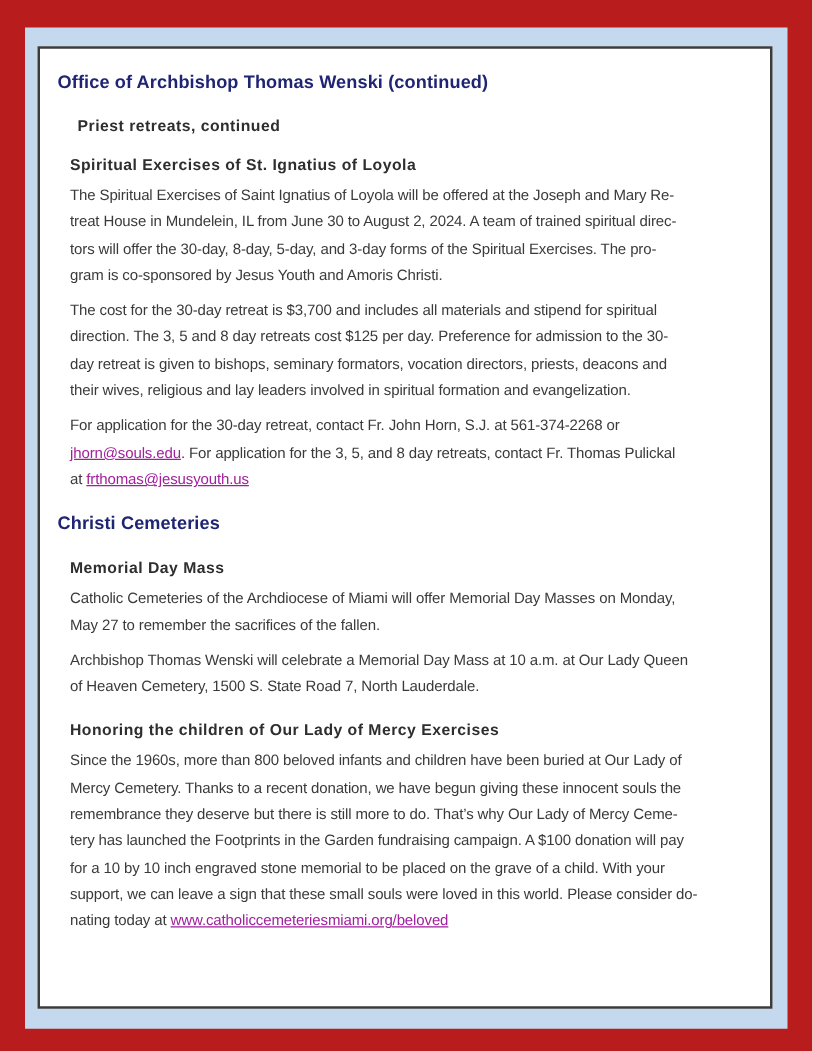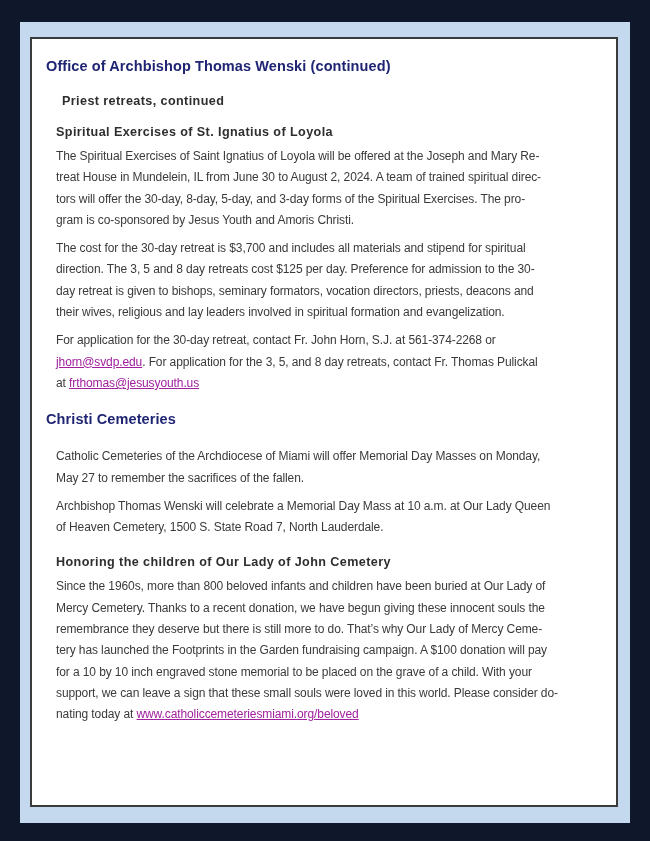--- a/index.html
+++ b/index.html
@@ -5,21 +5,21 @@
   * { box-sizing: border-box; }
   html, body {
     margin: 0; padding: 0;
     width: 650px; height: 841px;
     background: #ffffff;
     font-family: "Liberation Sans", sans-serif;
   }
   .page {
     position: relative;
     width: 650px; height: 841px;
-    background: #0f172a;
+    background: #b91c1c;
     overflow: hidden;
   }
   .frame {
     position: absolute;
     left: 20px; top: 22px;
     width: 610px; height: 801px;
     background: var(--frame, #C4D8EE);
   }
   .content-box {
     position: absolute;
@@ -82,34 +82,35 @@
 treat House in Mundelein, IL from June 30 to August 2, 2024. A team of trained spiritual direc-
 tors will offer the 30-day, 8-day, 5-day, and 3-day forms of the Spiritual Exercises. The pro-
 gram is co-sponsored by Jesus Youth and Amoris Christi.</p>
 
         <p class="body">The cost for the 30-day retreat is $3,700 and includes all materials and stipend for spiritual
 direction. The 3, 5 and 8 day retreats cost $125 per day. Preference for admission to the 30-
 day retreat is given to bishops, seminary formators, vocation directors, priests, deacons and
 their wives, religious and lay leaders involved in spiritual formation and evangelization.</p>
 
         <p class="body"><span>For application for the 30-day retreat, contact Fr. John Horn, S.J. at 561-374-2268 or
-</span><a class="link">jhorn@svdp.edu</a><span>. For application for the 3, 5, and 8 day retreats, contact Fr. Thomas Pulickal
+</span><a class="link">jhorn@souls.edu</a><span>. For application for the 3, 5, and 8 day retreats, contact Fr. Thomas Pulickal
 at </span><a class="link">frthomas@jesusyouth.us</a></p>
 
         <h1 class="sec-title sec2">Christi Cemeteries</h1>
 
+        <div class="subhead indent2">Memorial Day Mass</div>
 
         <p class="body">Catholic Cemeteries of the Archdiocese of Miami will offer Memorial Day Masses on Monday,
 May 27 to remember the sacrifices of the fallen.</p>
 
         <p class="body">Archbishop Thomas Wenski will celebrate a Memorial Day Mass at 10 a.m. at Our Lady Queen
 of Heaven Cemetery, 1500 S. State Road 7, North Lauderdale.</p>
 
 
-        <div class="subhead indent2 gap-top">Honoring the children of Our Lady of John Cemetery</div>
+        <div class="subhead indent2 gap-top">Honoring the children of Our Lady of Mercy Exercises</div>
 
         <p class="body"><span>Since the 1960s, more than 800 beloved infants and children have been buried at Our Lady of
 Mercy Cemetery. Thanks to a recent donation, we have begun giving these innocent souls the
 remembrance they deserve but there is still more to do. That’s why Our Lady of Mercy Ceme-
 tery has launched the Footprints in the Garden fundraising campaign. A $100 donation will pay
 for a 10 by 10 inch engraved stone memorial to be placed on the grave of a child. With your
 support, we can leave a sign that these small souls were loved in this world. Please consider do-
 nating today at </span><a class="link">www.catholiccemeteriesmiami.org/beloved</a></p>
 
       </div>

